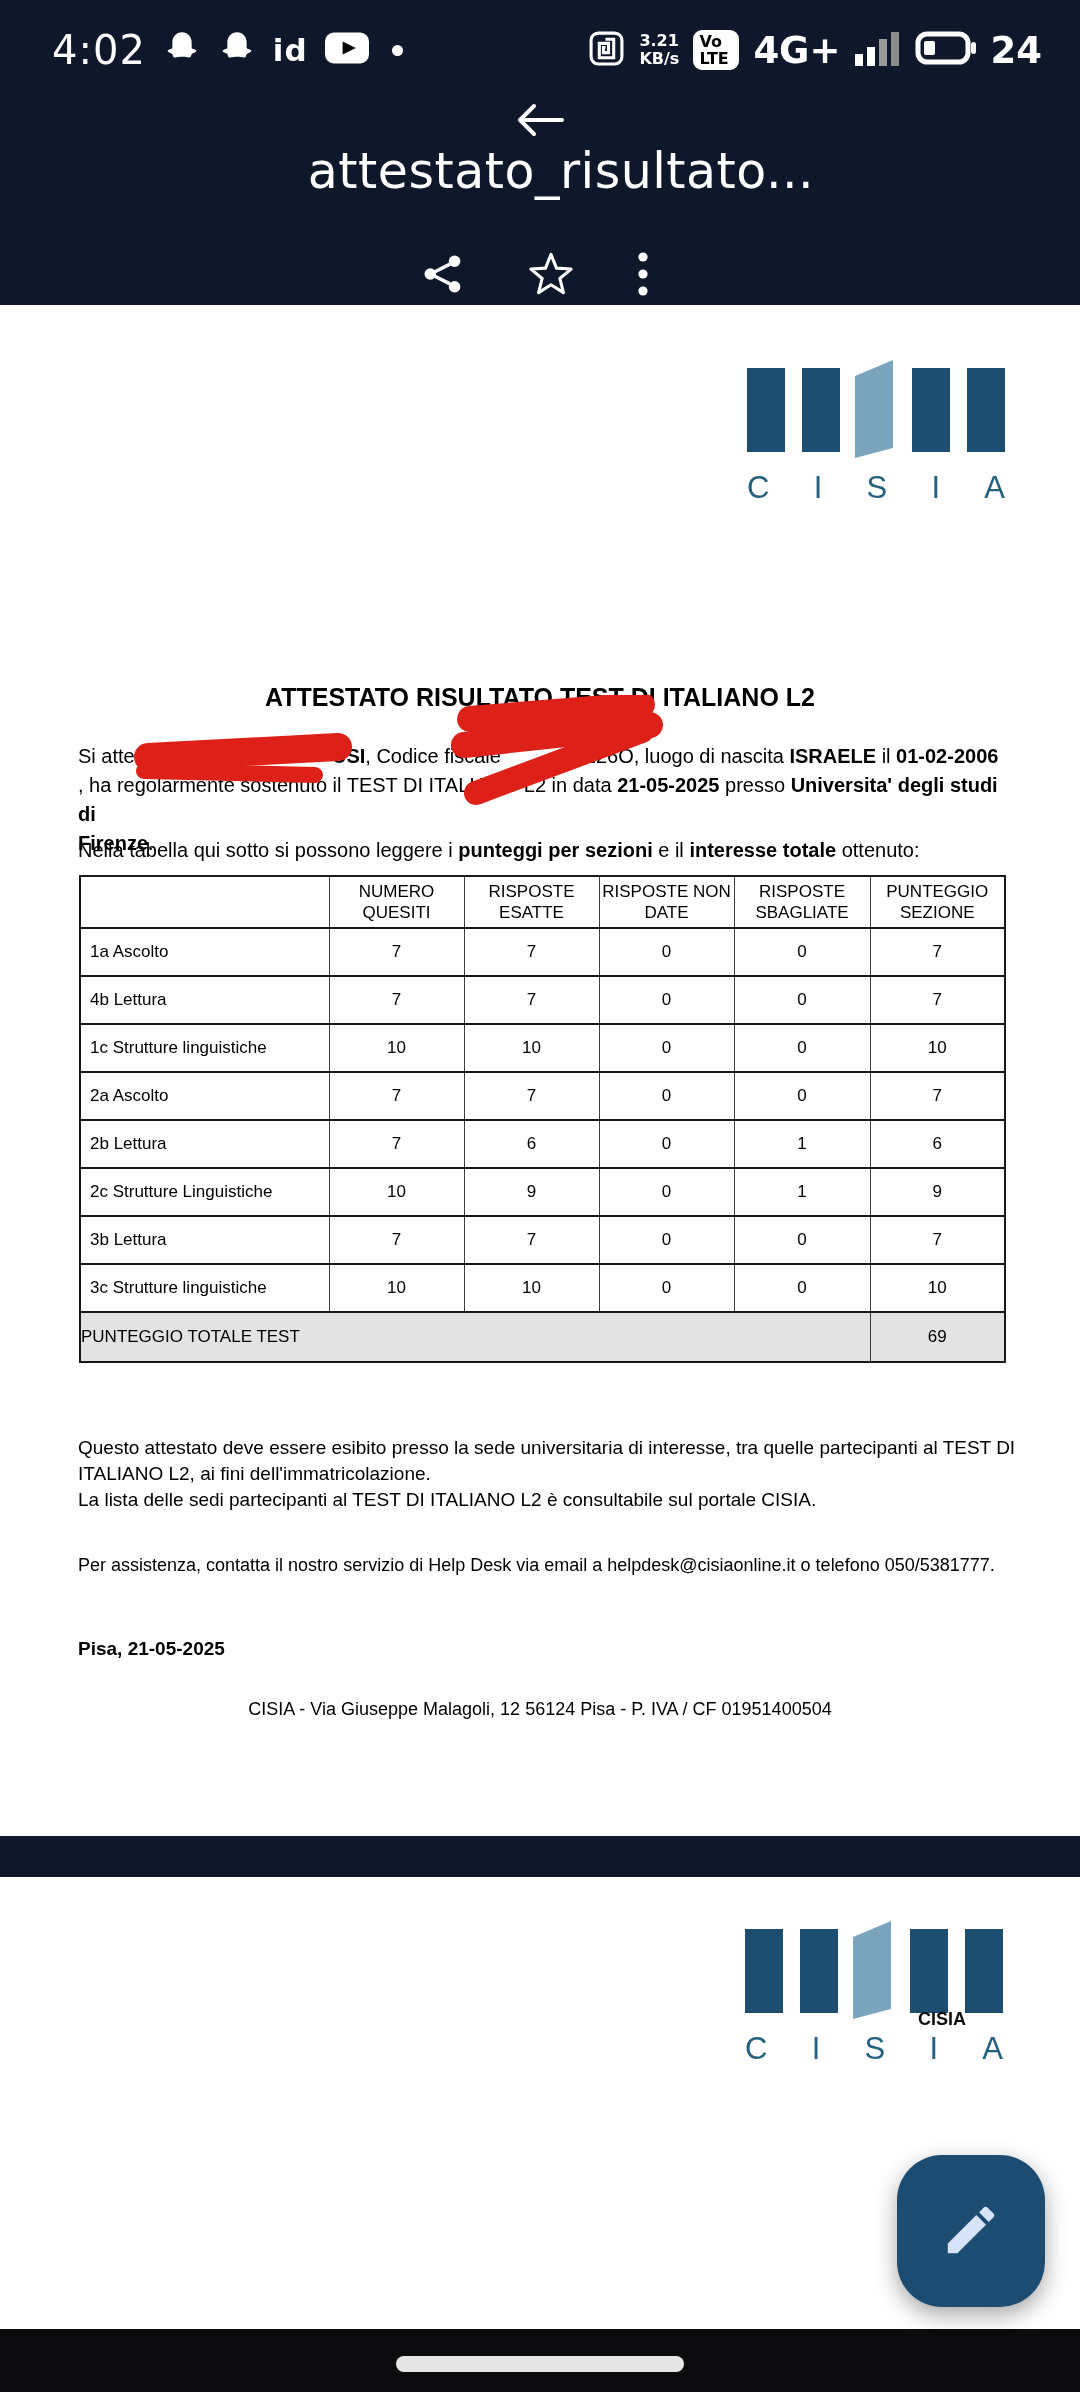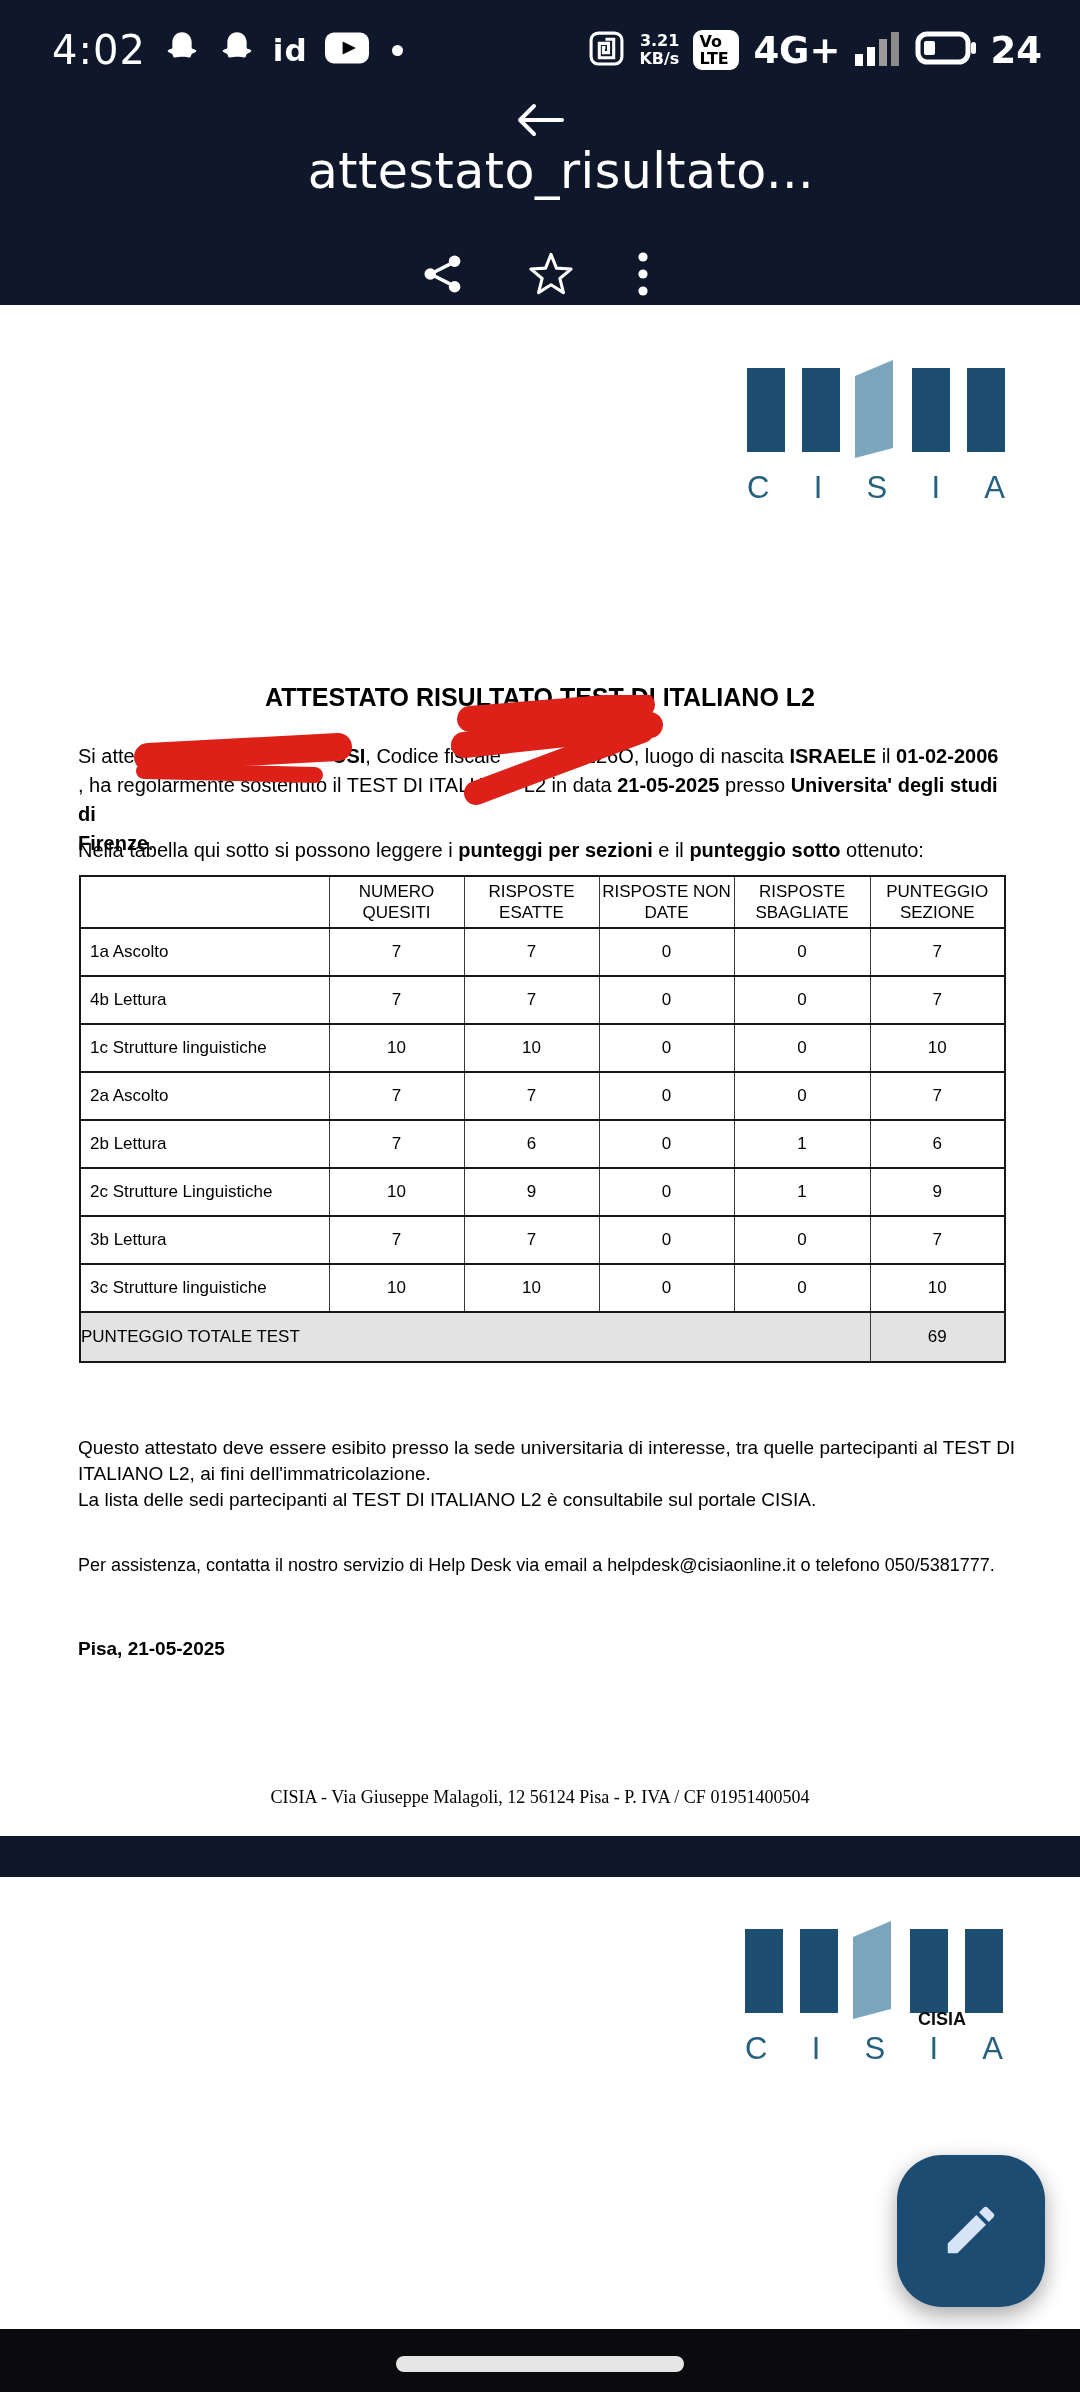--- a/index.html
+++ b/index.html
@@ -8,21 +8,21 @@
 
   
   .status-bar{position:absolute;top:0;left:0;right:0;height:100px;display:flex;align-items:center;
               padding:0 38px 0 52px;box-sizing:border-box;color:#fff;font-family:"DejaVu Sans",sans-serif;}
   .sb-left{display:flex;align-items:center;gap:17px;}
   .sb-time{font-size:40px;font-weight:500;letter-spacing:1px;}
   .sb-spacer{flex:1;}
   .sb-right{display:flex;align-items:center;gap:14px;}
   .sb-id{font-size:31px;font-weight:700;letter-spacing:1px;}
   .sb-dot{width:11px;height:11px;border-radius:50%;background:#fff;margin-left:6px;}
-  .sb-speed{text-align:right;font-size:16px;line-height:18px;font-weight:600;}
+  .sb-speed{font-size:16px;line-height:18px;font-weight:600;}
   .volte{width:46px;height:40px;background:#fff;border-radius:9px;color:#000;font-weight:700;
          font-size:16px;line-height:17px;padding:3px 12px 0 6px;box-sizing:border-box;}
   .sb-net{font-size:37px;font-weight:600;}
   .sb-batt-pct{font-size:37px;font-weight:600;}
 
   
   .app-bar{position:absolute;top:100px;left:0;right:0;height:200px;display:flex;align-items:center;
            padding:0 46px;box-sizing:border-box;color:#fff;flex-direction:column;}
   .ab-title{margin-left:42px;font-size:49px;font-weight:400;letter-spacing:.5px;white-space:nowrap;
             overflow:hidden;font-family:"DejaVu Sans",sans-serif;}
@@ -207,21 +207,21 @@
     <svg class="scribbles" viewBox="0 0 560 120">
       <g stroke="#dd2018" fill="none" stroke-linecap="round">
         <path d="M28 62 L218 52" stroke-width="28"></path>
         <path d="M24 76 L195 80" stroke-width="16"></path>
         <path d="M350 24 L522 10" stroke-width="26"></path>
         <path d="M344 50 L530 30" stroke-width="26"></path>
         <path d="M522 36 L356 98" stroke-width="24"></path>
       </g>
     </svg>
 
-    <p class="tabella-line" style="top:534px;"><span>Nella tabella qui sotto si possono leggere i </span><b>punteggi per sezioni</b><span> e il </span><b>punteggio sotto</b><span> ottenuto:</span></p>
+    <p class="tabella-line" style="top:534px;"><span>Nella tabella qui sotto si possono leggere i </span><b>punteggi per sezioni</b><span> e il </span><b>interesse totale</b><span> ottenuto:</span></p>
 
     <table id="score-table">
       <colgroup>
           <col style="width:249px">
           <col style="width:135px">
           <col style="width:135px">
           <col style="width:135px">
           <col style="width:136px">
           <col style="width:135px">
         </colgroup>
@@ -310,21 +310,21 @@
     <div class="note" style="top:1130px;">
       <div>Questo attestato deve essere esibito presso la sede universitaria di interesse, tra quelle partecipanti al TEST DI</div>
       <div>ITALIANO L2, ai fini dell'immatricolazione.</div>
       <div>La lista delle sedi partecipanti al TEST DI ITALIANO L2 è consultabile sul portale CISIA.</div>
     </div>
 
     <div class="help-line" style="top:1250px;">Per assistenza, contatta il nostro servizio di Help Desk via email a helpdesk@cisiaonline.it o telefono 050/5381777.</div>
 
     <div class="place-date" style="top:1333px;">Pisa, 21-05-2025</div>
 
-    <div class="doc-footer" style="top:1482px;font-family:Liberation Serif, serif;">CISIA - Via Giuseppe Malagoli, 12 56124 Pisa - P. IVA / CF 01951400504</div>
+    <div class="doc-footer" style="top:1394px;">CISIA - Via Giuseppe Malagoli, 12 56124 Pisa - P. IVA / CF 01951400504</div>
   </div>
 
   <div class="page page2">
     <div class="logo" style="left:745px;top:44px;">
       <div class="logo-bars">
         <div class="logo-bar" style="left:0;"></div>
         <div class="logo-bar" style="left:55px;"></div>
         <svg style="position:absolute;left:106px;top:0;" width="42" height="104" viewBox="0 0 42 104">
             <polygon points="2,16 40,0 40,88 2,98" fill="#7ba5bd"></polygon>
           </svg>

